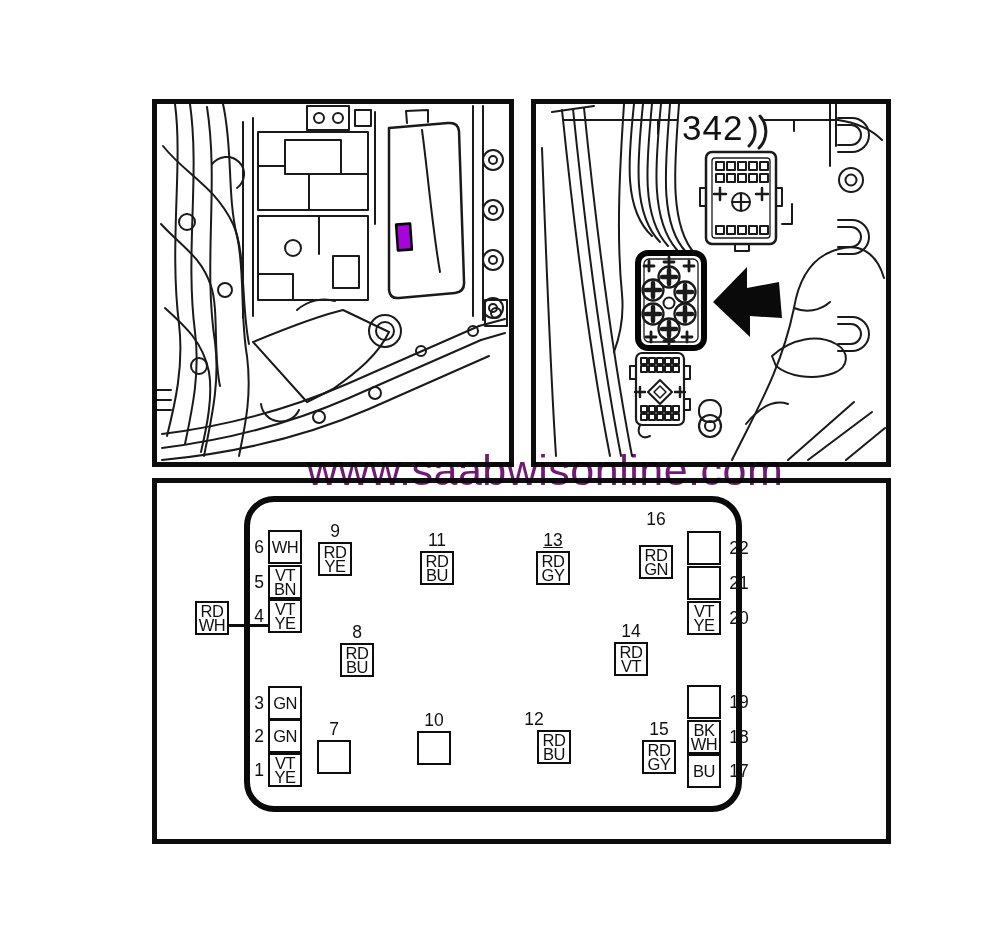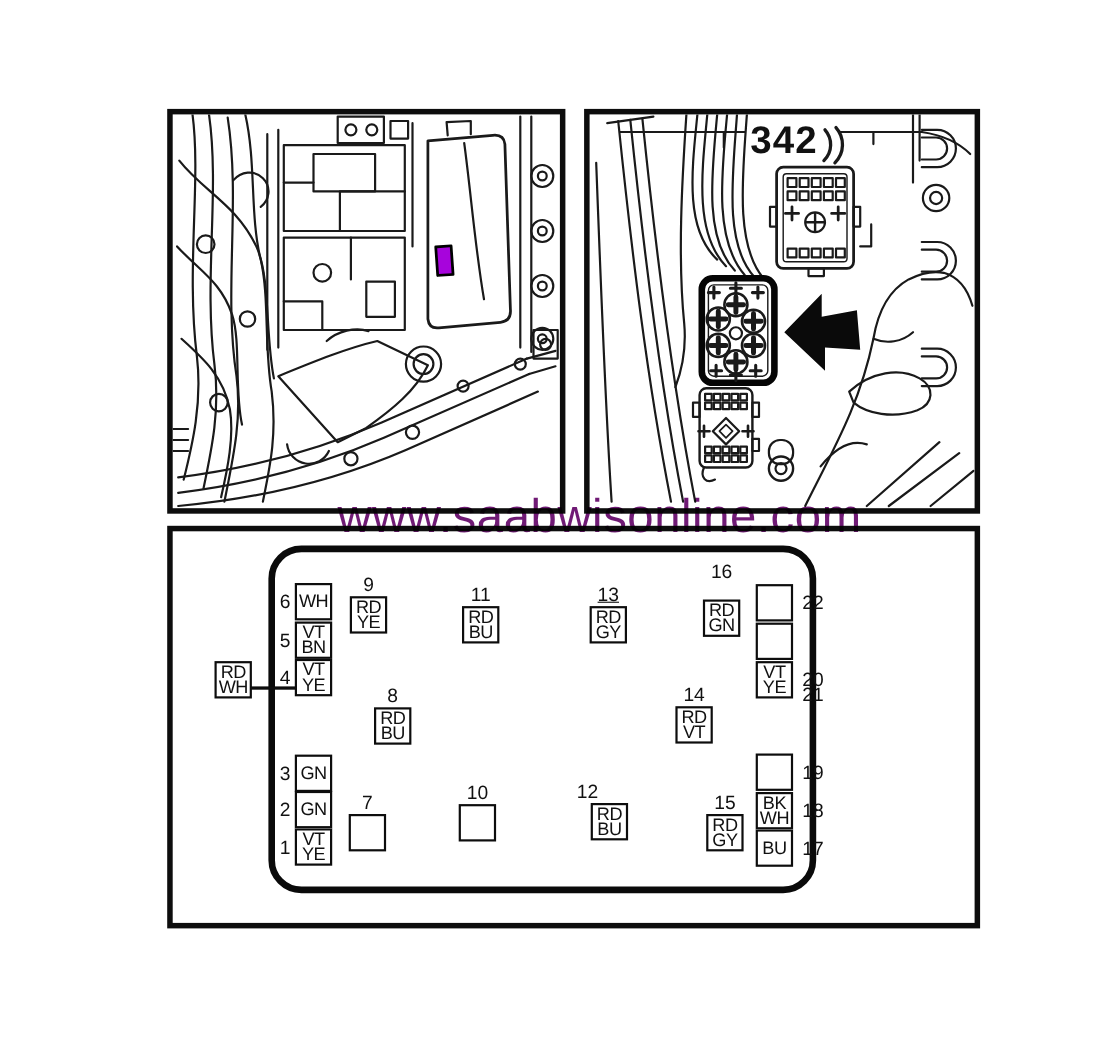--- a/index.html
+++ b/index.html
@@ -17,21 +17,21 @@
   .panel svg{position:absolute;left:0;top:0;}
   .lineart{stroke:#1a1a1a;fill:none;stroke-width:2;stroke-linecap:round;stroke-linejoin:round;}
 
   #watermark{
     position:absolute;left:0;top:446px;width:100%;text-align:center;
     font-size:43px;letter-spacing:0.5px;z-index:50;
     mix-blend-mode:multiply;pointer-events:none;white-space:nowrap;
   }
 
   #callout-342{
-    position:absolute;left:146px;top:4px;font-size:35px;font-weight:700;
+    position:absolute;left:146px;top:4px;font-size:35px;font-weight:400;
     letter-spacing:1px;z-index:3;
   }
 
   
   #connector-outline{
     position:absolute;left:87px;top:13px;width:498px;height:316px;
     box-sizing:border-box;border:6.5px solid #0a0a0a;border-radius:30px;
     background:#fff;z-index:2;
   }
   #pin-layer{position:absolute;left:0;top:0;width:729px;height:356px;z-index:4;}
@@ -332,21 +332,21 @@
       </div>
       <div class="pin-num right" style="left: 568px; top: 244px;">18</div>
       <div class="pin-box" style="left: 530px; top: 202px;"></div>
       <div class="pin-num right" style="left: 568px; top: 209px;">19</div>
       <div class="pin-box" style="left: 530px; top: 118px;">
         <span>VT</span>
         <span>YE</span>
       </div>
       <div class="pin-num right" style="left: 568px; top: 125px;">20</div>
       <div class="pin-box" style="left: 530px; top: 83px;"></div>
-      <div class="pin-num right" style="left: 568px; top: 90px; margin-top: 48px;">21</div>
+      <div class="pin-num right" style="left: 568px; top: 90px;">21</div>
       <div class="pin-box" style="left: 530px; top: 48px;"></div>
       <div class="pin-num right" style="left: 568px; top: 55px;">22</div>
       <div class="pin-box" style="left: 38px; top: 118px;">
         <span>RD</span>
         <span>WH</span>
       </div>
       <div id="connect-line" style="left: 71px; top: 141px; width: 42px;"></div>
     </div>
 </div>
 

